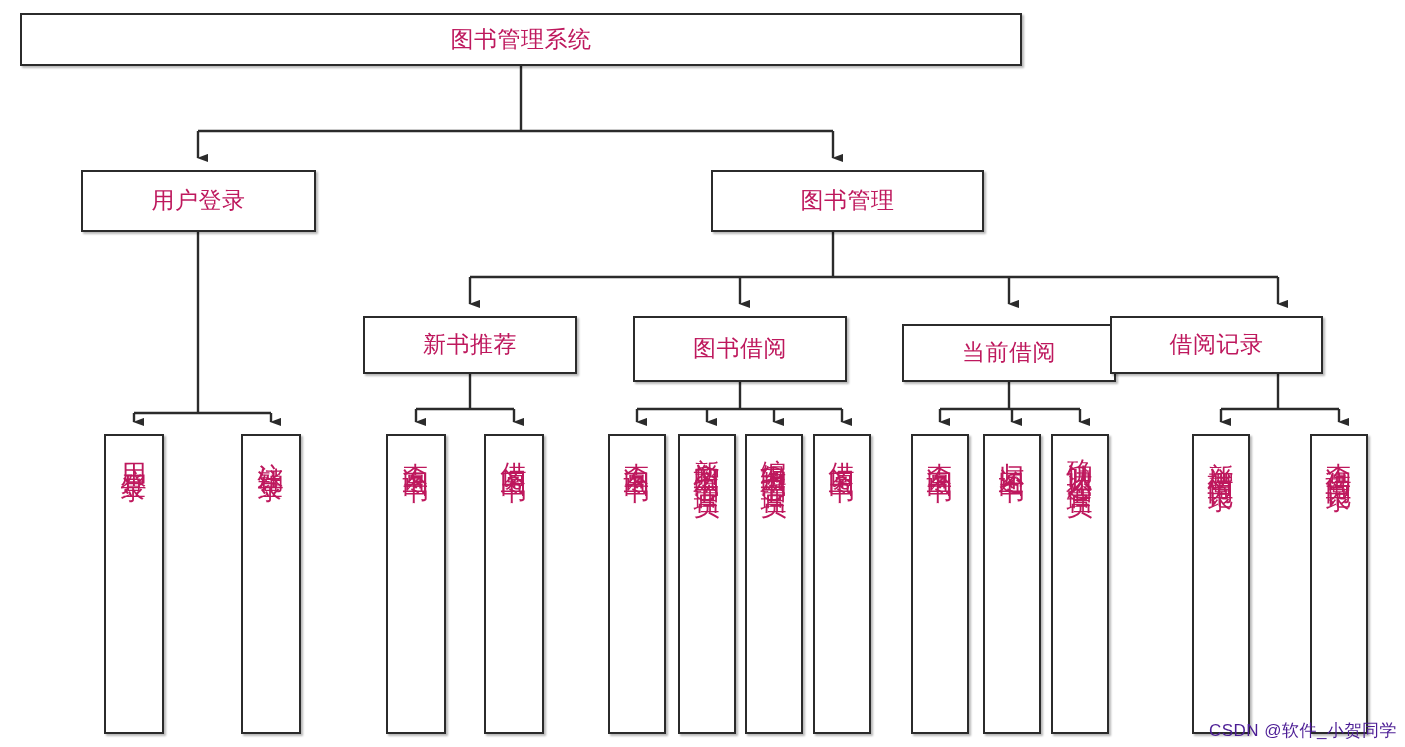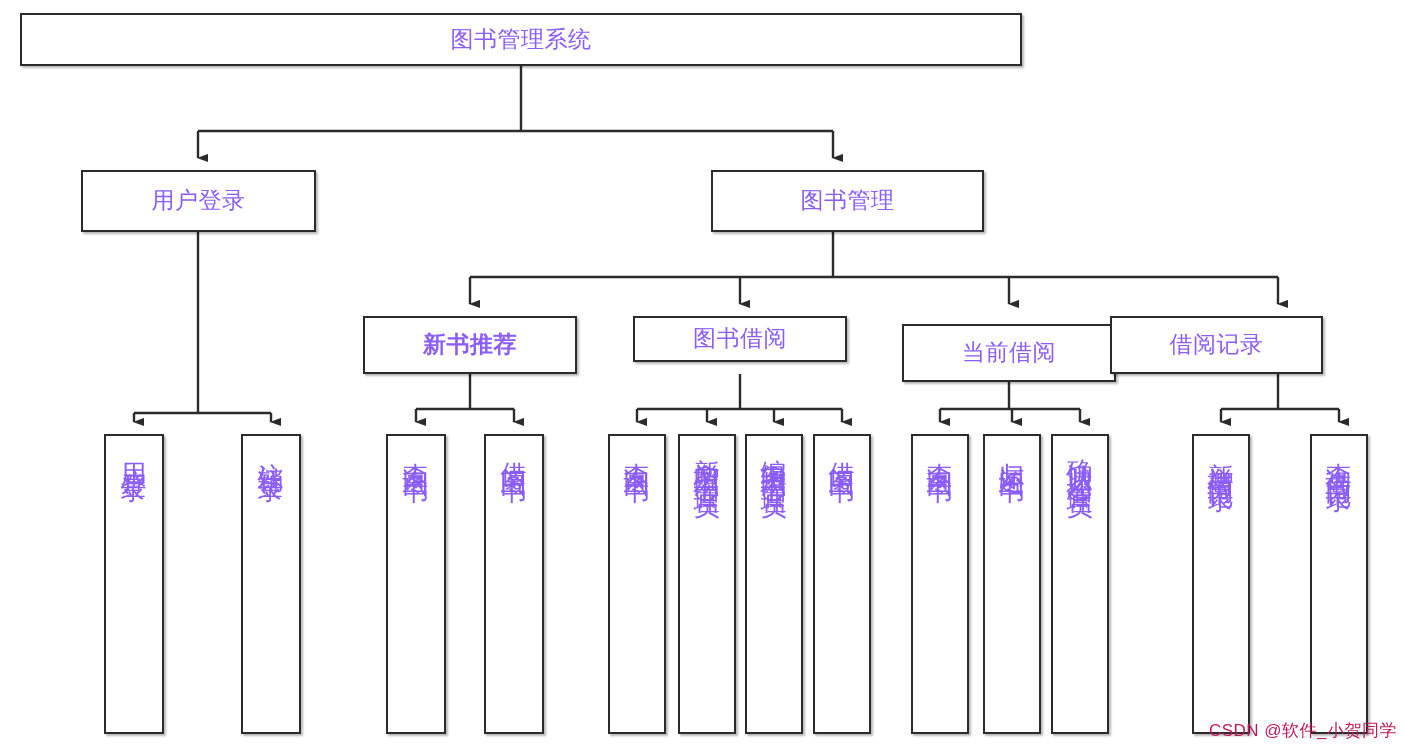--- a/index.html
+++ b/index.html
@@ -25,21 +25,21 @@
   }
   .node {
     position: absolute;
     box-sizing: border-box;
     border: 2px solid #2b2b2b;
     background: #ffffff;
     box-shadow: 2px 2px 2px rgba(0,0,0,0.28);
     display: flex;
     align-items: center;
     justify-content: center;
-    color: #8b5cf6;
+    color: #be185d;
   }
   .node .label {
     line-height: 1.18;
     text-align: center;
     white-space: pre;
   }
   .node.horiz .label {
     font-size: 23px;
     letter-spacing: 0.5px;
   }
@@ -56,21 +56,21 @@
     line-height: 1;
   }
   .node.vert.tall-pad {
     padding-top: 2px;
   }
   #watermark {
     position: absolute;
     right: 8px;
     bottom: 5px;
     font-size: 17px;
-    color: #be185d;
+    color: #4c1d95;
     letter-spacing: 0.5px;
     white-space: nowrap;
     pointer-events: none;
   }
 </style>
 </head>
 <body>
 
 <div id="canvas">
 
@@ -143,24 +143,24 @@
     <span class="label">图书管理系统</span>
   </div>
 
   <div class="node horiz" style="left:81px; top:170px; width:235px; height:62px;">
     <span class="label">用户登录</span>
   </div>
   <div class="node horiz" style="left:711px; top:170px; width:273px; height:62px;">
     <span class="label">图书管理</span>
   </div>
 
-  <div class="node horiz" style="left:363px; top:316px; width:214px; height:58px;font-weight:bold;">
+  <div class="node horiz" style="left:363px; top:316px; width:214px; height:58px;">
     <span class="label">新书推荐</span>
   </div>
-  <div class="node horiz" style="left:633px; top:316px; width:214px; height:46px;">
+  <div class="node horiz" style="left:633px; top:316px; width:214px; height:66px;">
     <span class="label">图书借阅</span>
   </div>
   <div class="node horiz" style="left:902px; top:316px; width:214px; height:58px;margin-top:8px;">
     <span class="label">当前借阅</span>
   </div>
   <div class="node horiz" style="left:1110px; top:316px; width:213px; height:58px;">
     <span class="label">借阅记录</span>
   </div>
 
   <div class="node vert" style="left:104px; top:434px; width:60px; height:300px;">

